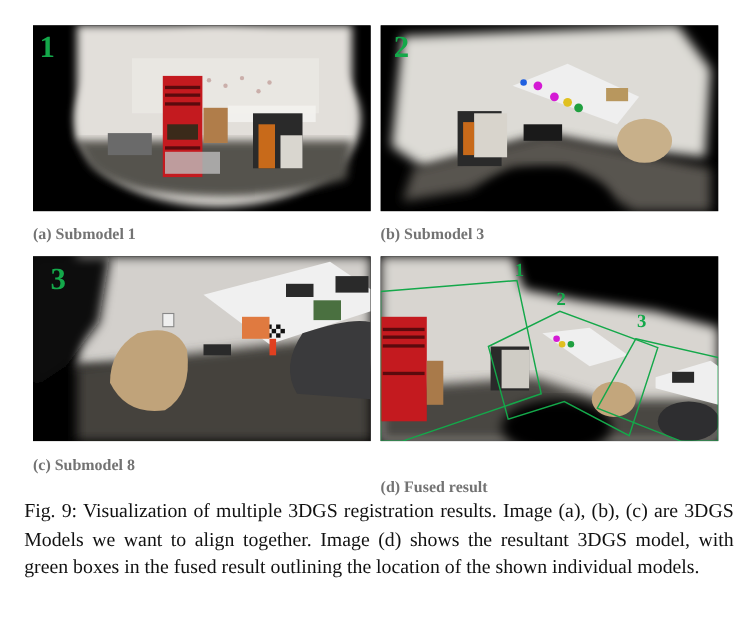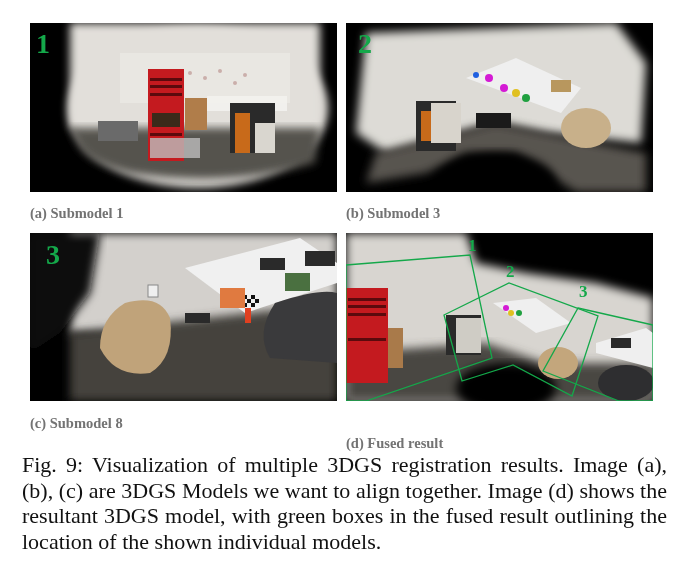--- a/index.html
+++ b/index.html
@@ -1,20 +1,20 @@
 <!DOCTYPE html>
 <html><head>
 <meta charset="utf-8">
 <style>
   html, body { margin:0; padding:0; background:#ffffff; }
   body { width:687px; height:576px; position:relative; overflow:hidden; font-family:"Liberation Serif", "DejaVu Serif", serif; color:#111; }
   .panel { position:absolute; overflow:hidden; background:#000; }
   .subcap { position:absolute; font-size:14.5px; text-align:left; width:307px; color:#737373;font-weight:bold; }
   .num { position:absolute; font-weight:bold; font-size:28px; color:#14a84a; font-family:"Liberation Serif", serif; line-height:1; }
-  .caption { position:absolute; left:22px; top:452px; width:645px; font-size:22px; line-height:25.5px; text-align:justify; text-align-last:left; color:#111; }
+  .caption { position:absolute; left:22px; top:452px; width:645px; font-size:18px; line-height:25.5px; text-align:justify; text-align-last:left; color:#111; }
   svg { display:block; }
 </style>
 </head>
 <body>
 
 <div class="panel" style="left:30px; top:23px; width:307px; height:169px;">
   <svg width="307" height="169" viewBox="0 0 307 169">
     <defs>
       <radialGradient id="wallA" cx="0.5" cy="0.4" r="0.6">
         <stop offset="0" stop-color="#e8e6e2"></stop>

